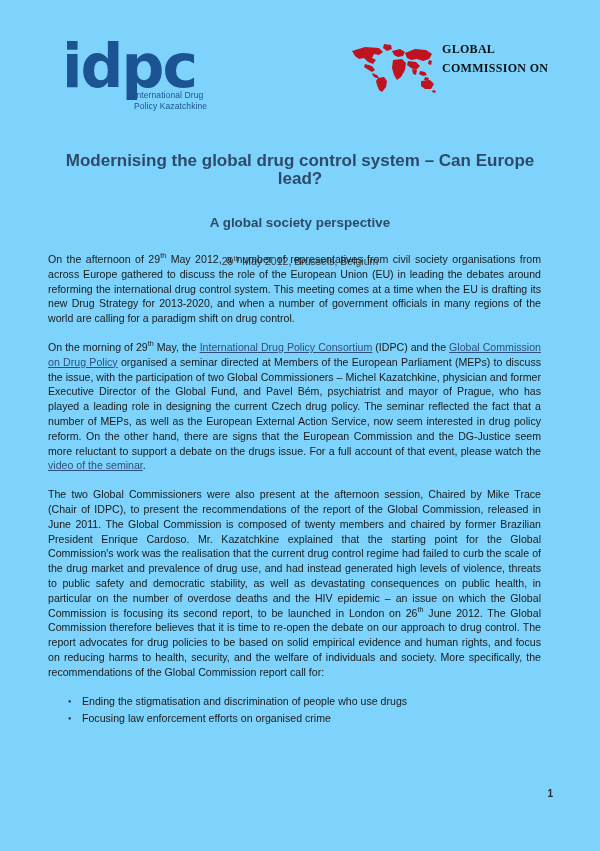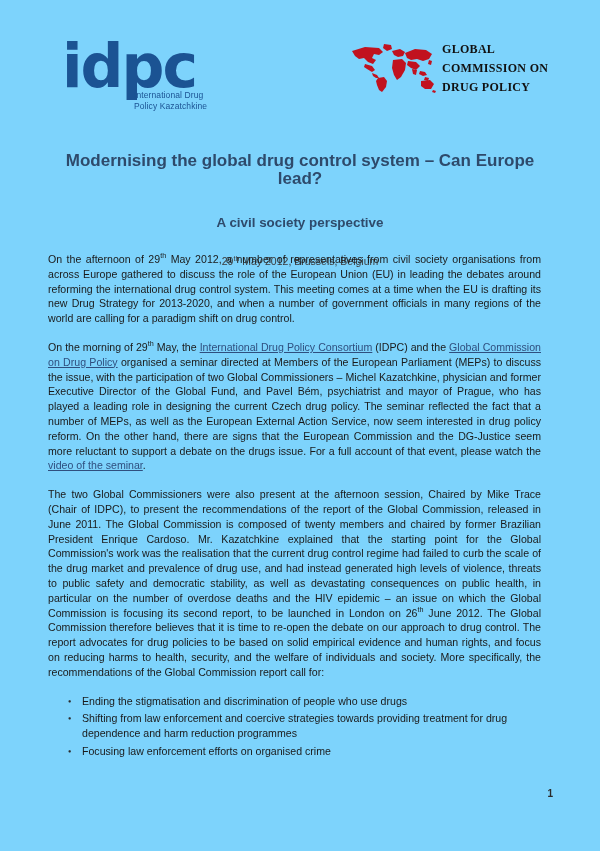--- a/index.html
+++ b/index.html
@@ -216,41 +216,39 @@
           <path d="M142 78 L160 76 L168 84 L162 94 L150 94 L142 88 Z"></path>
 
           <path d="M166 96 L172 98 L170 102 L164 100 Z"></path>
 
           <path d="M158 36 L164 38 L162 46 L156 44 Z"></path>
         </g>
       </svg>
       <div class="gcdp-text">
         <div>GLOBAL</div>
         <div>COMMISSION ON</div>
-        <div>DRUG POLICY</div>
       </div>
     </div>
   </div>
 
   <div class="title-block">
     <div class="doc-title">Modernising the global drug control system – Can Europe lead?</div>
-    <div class="doc-subtitle">A civil society perspective</div>
+    <div class="doc-subtitle">A global society perspective</div>
     <div class="doc-date"><span>29</span><sup class="sup">th</sup><span> May 2012, Brussels, Belgium</span></div>
   </div>
 
   <div class="body-col">
 
     <p class="para"><span>On the afternoon of 29</span><sup class="sup">th</sup><span> May 2012, a number of representatives from civil society organisations from across Europe gathered to discuss the role of the European Union (EU) in leading the debates around reforming the international drug control system. This meeting comes at a time when the EU is drafting its new Drug Strategy for 2013-2020, and when a number of government officials in many regions of the world are calling for a paradigm shift on drug control.</span></p>
 
     <p class="para"><span>On the morning of 29</span><sup class="sup">th</sup><span> May, the </span><a class="link" href="#">International Drug Policy Consortium</a><span> (IDPC) and the </span><a class="link" href="#">Global Commission on Drug Policy</a><span> organised a seminar directed at Members of the European Parliament (MEPs) to discuss the issue, with the participation of two Global Commissioners – Michel Kazatchkine, physician and former Executive Director of the Global Fund, and Pavel Bém, psychiatrist and mayor of Prague, who has played a leading role in designing the current Czech drug policy. The seminar reflected the fact that a number of MEPs, as well as the European External Action Service, now seem interested in drug policy reform. On the other hand, there are signs that the European Commission and the DG-Justice seem more reluctant to support a debate on the drugs issue. For a full account of that event, please watch the </span><a class="link" href="#">video of the seminar</a><span>.</span></p>
 
     <p class="para"><span>The two Global Commissioners were also present at the afternoon session, Chaired by Mike Trace (Chair of IDPC), to present the recommendations of the report of the Global Commission, released in June 2011. The Global Commission is composed of twenty members and chaired by former Brazilian President Enrique Cardoso. Mr. Kazatchkine explained that the starting point for the Global Commission's work was the realisation that the current drug control regime had failed to curb the scale of the drug market and prevalence of drug use, and had instead generated high levels of violence, threats to public safety and democratic stability, as well as devastating consequences on public health, in particular on the number of overdose deaths and the HIV epidemic – an issue on which the Global Commission is focusing its second report, to be launched in London on 26</span><sup class="sup">th</sup><span> June 2012. The Global Commission therefore believes that it is time to re-open the debate on our approach to drug control. The report advocates for drug policies to be based on solid empirical evidence and human rights, and focus on reducing harms to health, security, and the welfare of individuals and society. More specifically, the recommendations of the Global Commission report call for:</span></p>
 
     <ul class="bullets">
       <li>Ending the stigmatisation and discrimination of people who use drugs</li>
-      <li>Shifting from law enforcement and coercive strategies towards providing treatment for drug dependence and harm reduction programmes</li>
       <li>Focusing law enforcement efforts on organised crime</li>
     </ul>
   </div>
 
   <div class="page-number">1</div>
 
 </div>
 
 </body></html>

